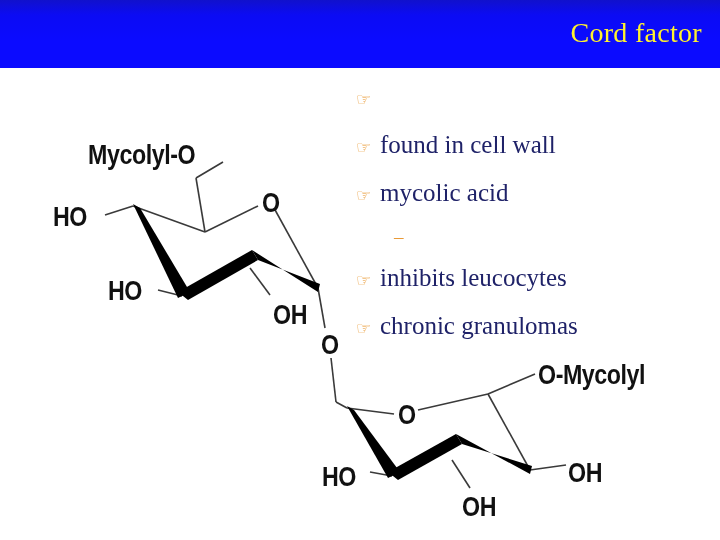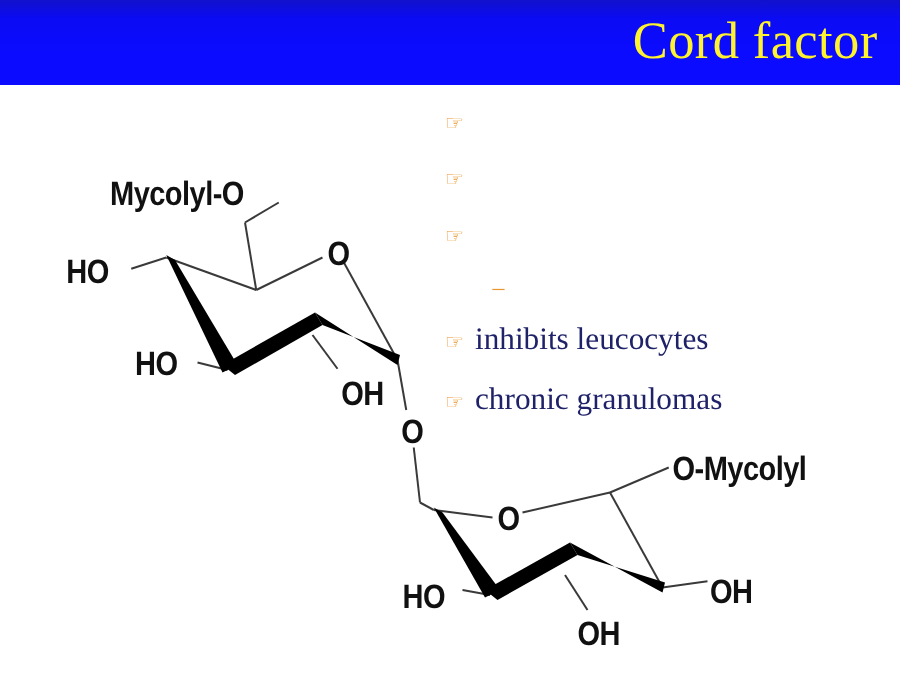--- a/index.html
+++ b/index.html
@@ -21,21 +21,21 @@
     left: 0;
     top: 0;
     width: 720px;
     height: 68px;
     background: linear-gradient(to bottom, #1111cc 0%, #0b0bf4 22%, #0b0bff 60%, #0b0bff 100%);
   }
   #title-text {
     position: absolute;
     right: 18px;
     top: 6px;
-    font-size: 42px;
+    font-size: 28px;
     line-height: 54px;
     color: #fff22e;
     font-family: "Liberation Serif", "DejaVu Serif", serif;
     white-space: nowrap;
     letter-spacing: 0.3px;
   }
 
   
   #bullet-list {
     position: absolute;
@@ -174,24 +174,26 @@
 </div>
 
 <div id="bullet-list">
 
   <div class="bullet-row level1">
     <span class="bullet-glyph">☞</span>
   </div>
 
   <div class="bullet-row level1">
     <span class="bullet-glyph">☞</span>
-  </div>
-
-  <div class="bullet-row level1">
-    <span class="bullet-glyph">☞</span>
+    <span class="bullet-label">found in cell wall</span>
+  </div>
+
+  <div class="bullet-row level1">
+    <span class="bullet-glyph">☞</span>
+    <span class="bullet-label"> mycolic acid</span>
   </div>
 
   <div class="bullet-row level2">
     <span class="dash-glyph">–</span>
   </div>
 
   <div class="bullet-row level1">
     <span class="bullet-glyph">☞</span>
     <span class="bullet-label">inhibits leucocytes</span>
   </div>

